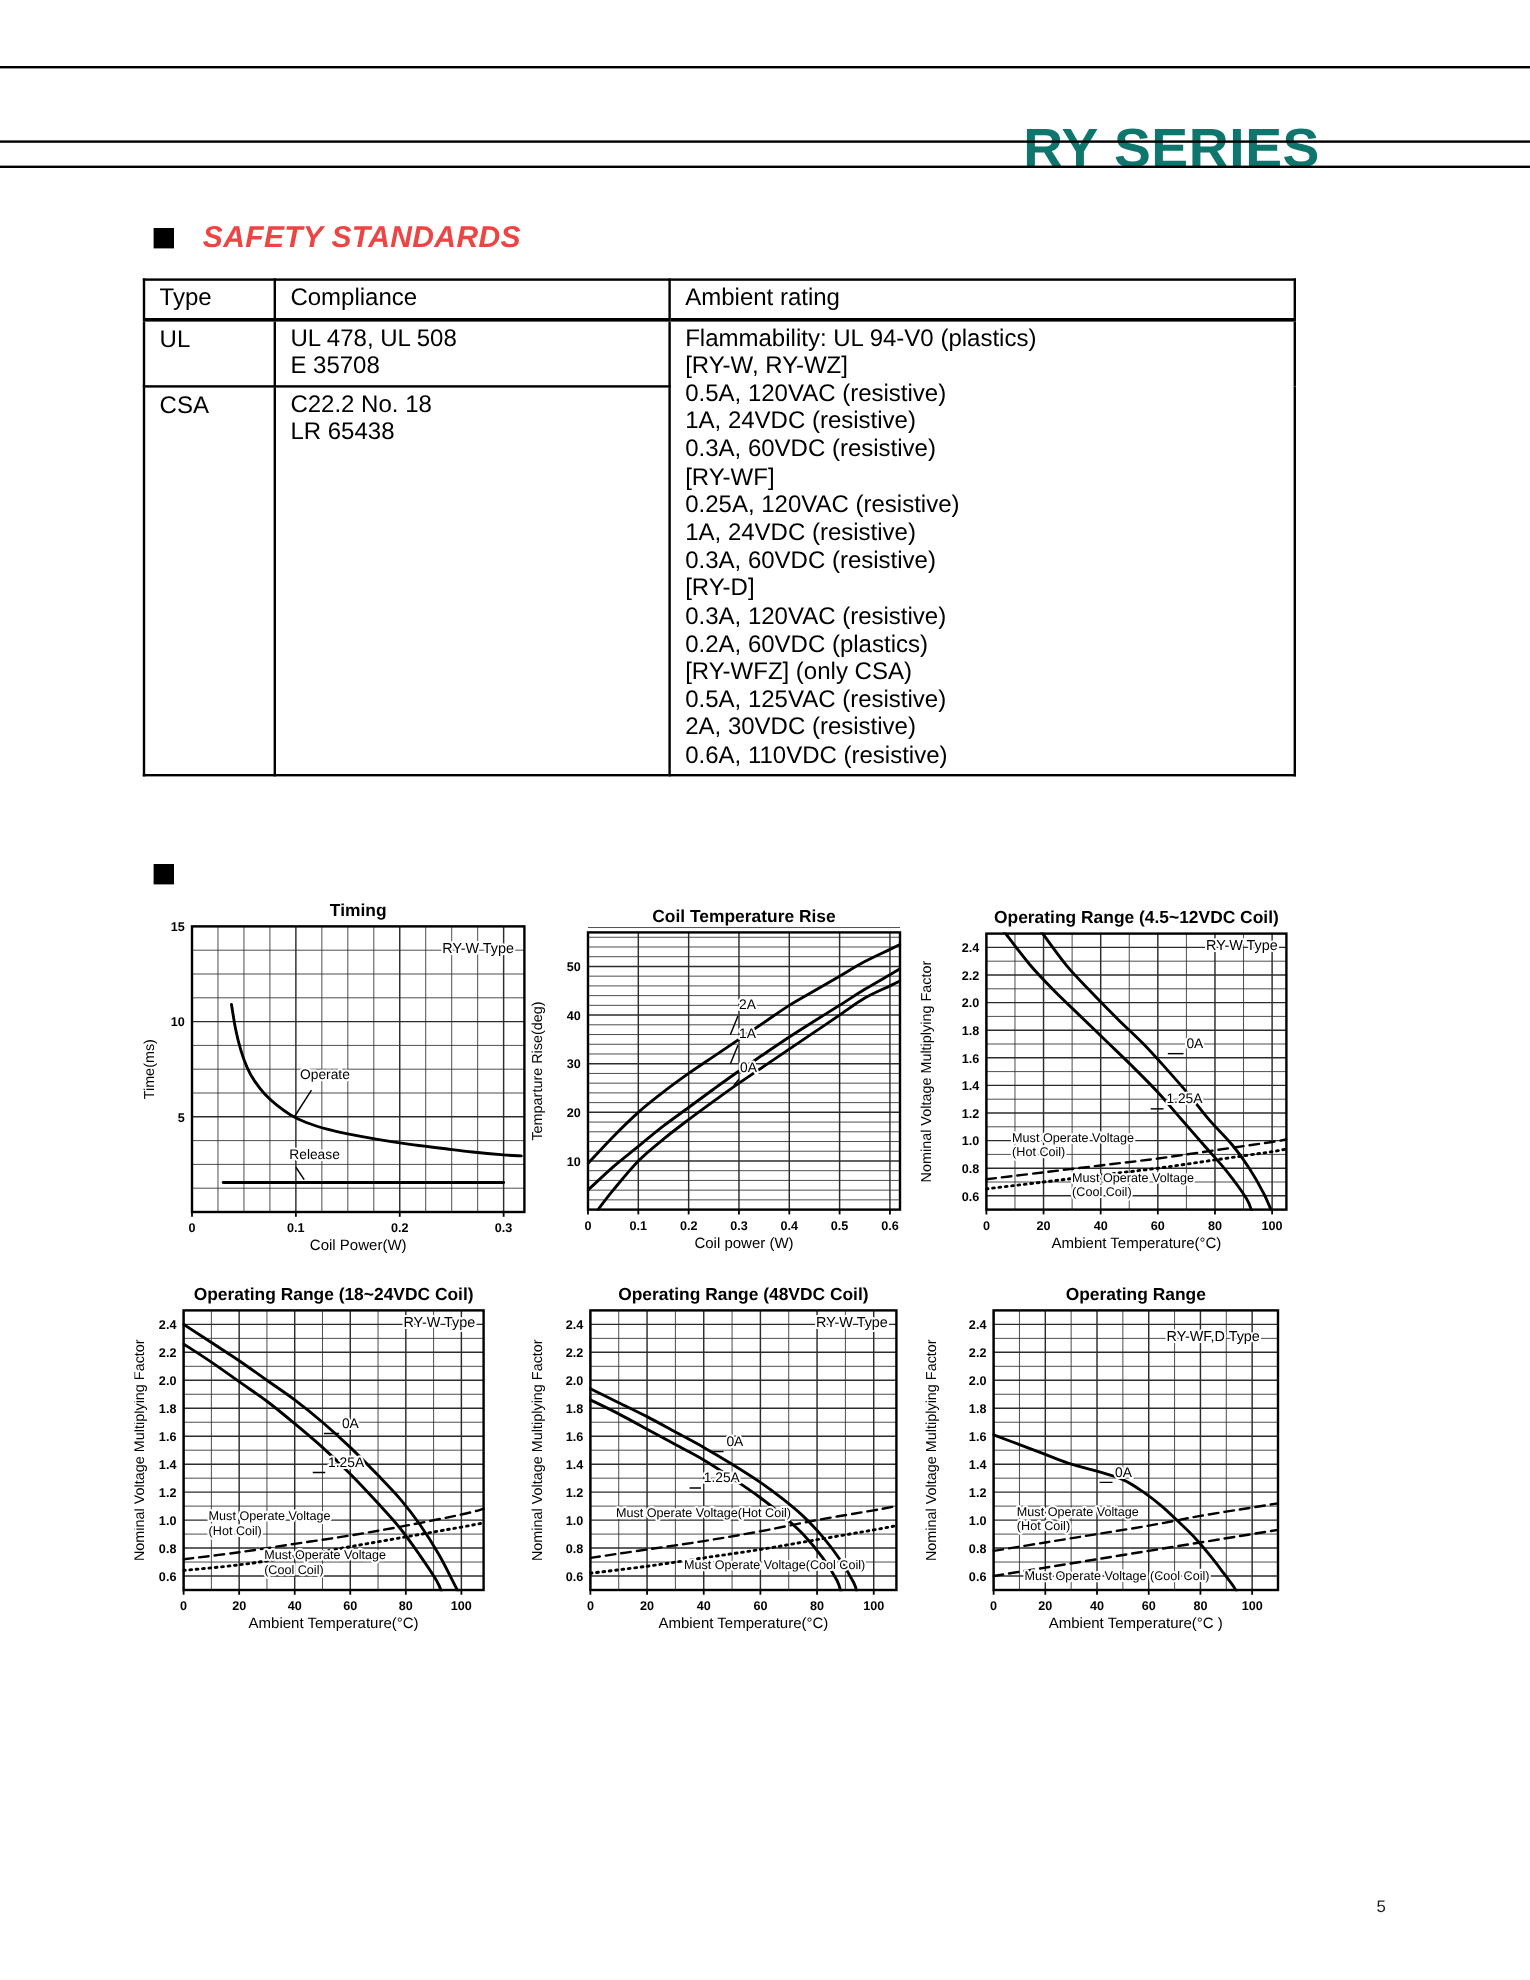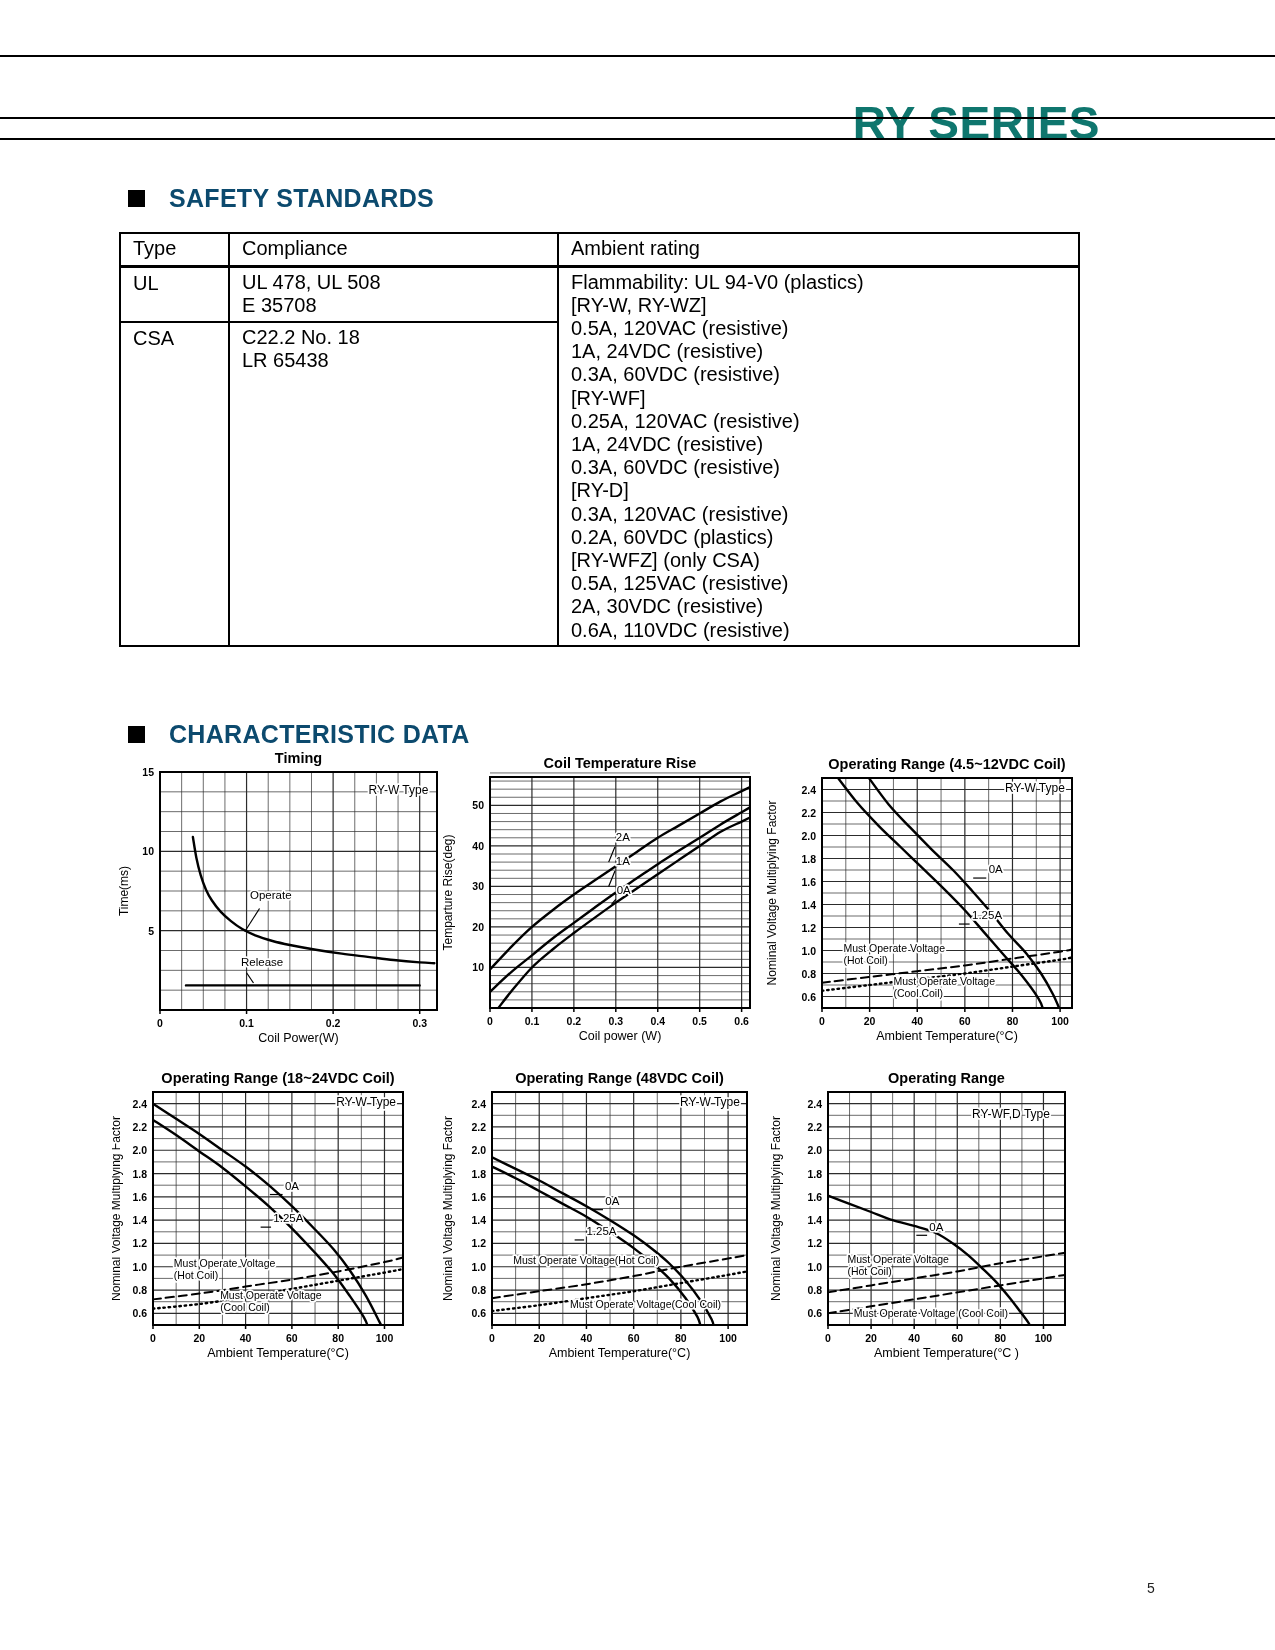--- a/index.html
+++ b/index.html
@@ -8,21 +8,21 @@
     width:1275px; height:1650px; position:relative;
     font-family:"Liberation Sans", sans-serif; color:#111;
   }
   .rule { position:absolute; left:0; width:1275px; height:2px; background:#000; }
   .doc-title {
     position:absolute; top:56px; right:175px;
     font-size:46px; font-weight:700; letter-spacing:0.5px; color:#0f766e;margin-top:40px;
   }
   .sec-head { position:absolute; display:flex; align-items:center; gap:24px; }
   .sec-head .bullet { width:17px; height:17px; background:#000; flex:0 0 auto; }
-  .sec-head h2 { font-size:25px; font-weight:700; color:#0c4a6e; letter-spacing:0.3px; }
+  .sec-head h2 { font-size:25px; font-weight:700; color:#ef4444; letter-spacing:0.3px;font-style:italic; }
 
   table.std { position:absolute; left:119px; top:232px; width:961px;
     border-collapse:collapse; table-layout:fixed; font-size:20px; color:#000;border-radius:15px; }
   table.std th, table.std td { border:2px solid #000; text-align:left; vertical-align:top;
     padding:3px 12px; font-weight:400; }
   table.std th { height:33px; border-bottom:3px solid #000; }
   table.std td { line-height:24px;margin-top:26px; }
   tr.row-ul td { height:55px; }
   tr.row-csa td { height:320px; }
   td.contact-cell div, td.comp-cell div { line-height:23.2px; }
@@ -88,21 +88,20 @@
     <td class="comp-cell">
           <div>C22.2 No. 18</div>
           <div>LR 65438</div>
         </td>
   </tr>
 </tbody>
   </table>
 
 <div class="sec-head" style="left:128px; top:720px">
   <span class="bullet"></span>
-  <h2>CHARACTERISTIC DATA</h2>
 </div>
 
 <svg class="chart" style="left:112px; top:748px" width="336" height="302">
     <line x1="48" y1="24" x2="48" y2="262" stroke="#2c2c2c" stroke-width="1.2"></line>
     <line x1="69.640625" y1="24" x2="69.640625" y2="262" stroke="#2c2c2c" stroke-width="0.7"></line>
     <line x1="91.28125" y1="24" x2="91.28125" y2="262" stroke="#2c2c2c" stroke-width="0.7"></line>
     <line x1="112.92187500000001" y1="24" x2="112.92187500000001" y2="262" stroke="#2c2c2c" stroke-width="0.7"></line>
     <line x1="134.5625" y1="24" x2="134.5625" y2="262" stroke="#2c2c2c" stroke-width="1.2"></line>
     <line x1="156.203125" y1="24" x2="156.203125" y2="262" stroke="#2c2c2c" stroke-width="0.7"></line>
     <line x1="177.84375000000003" y1="24" x2="177.84375000000003" y2="262" stroke="#2c2c2c" stroke-width="0.7"></line>

